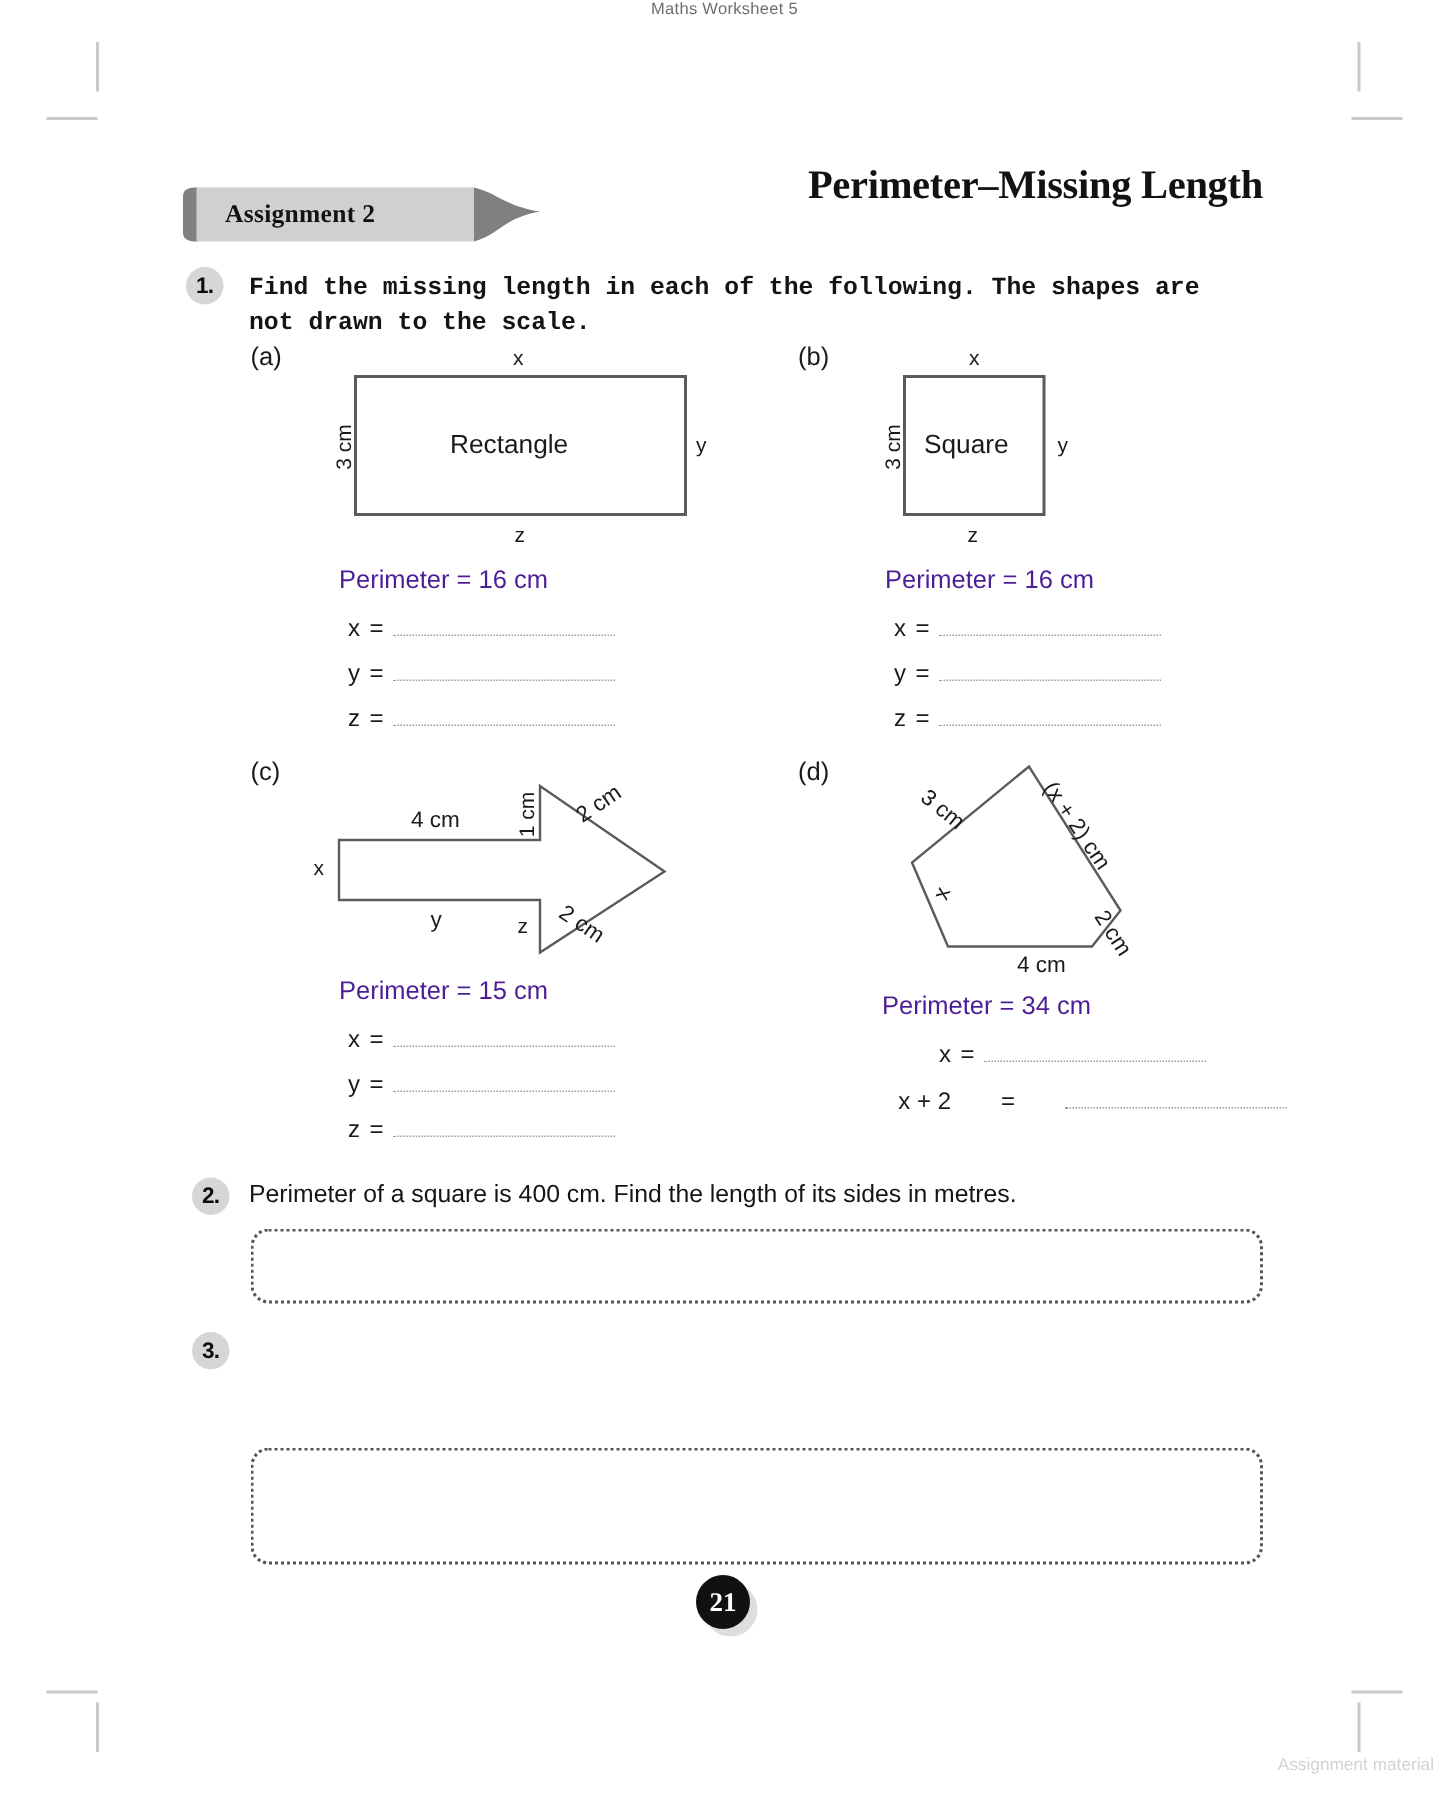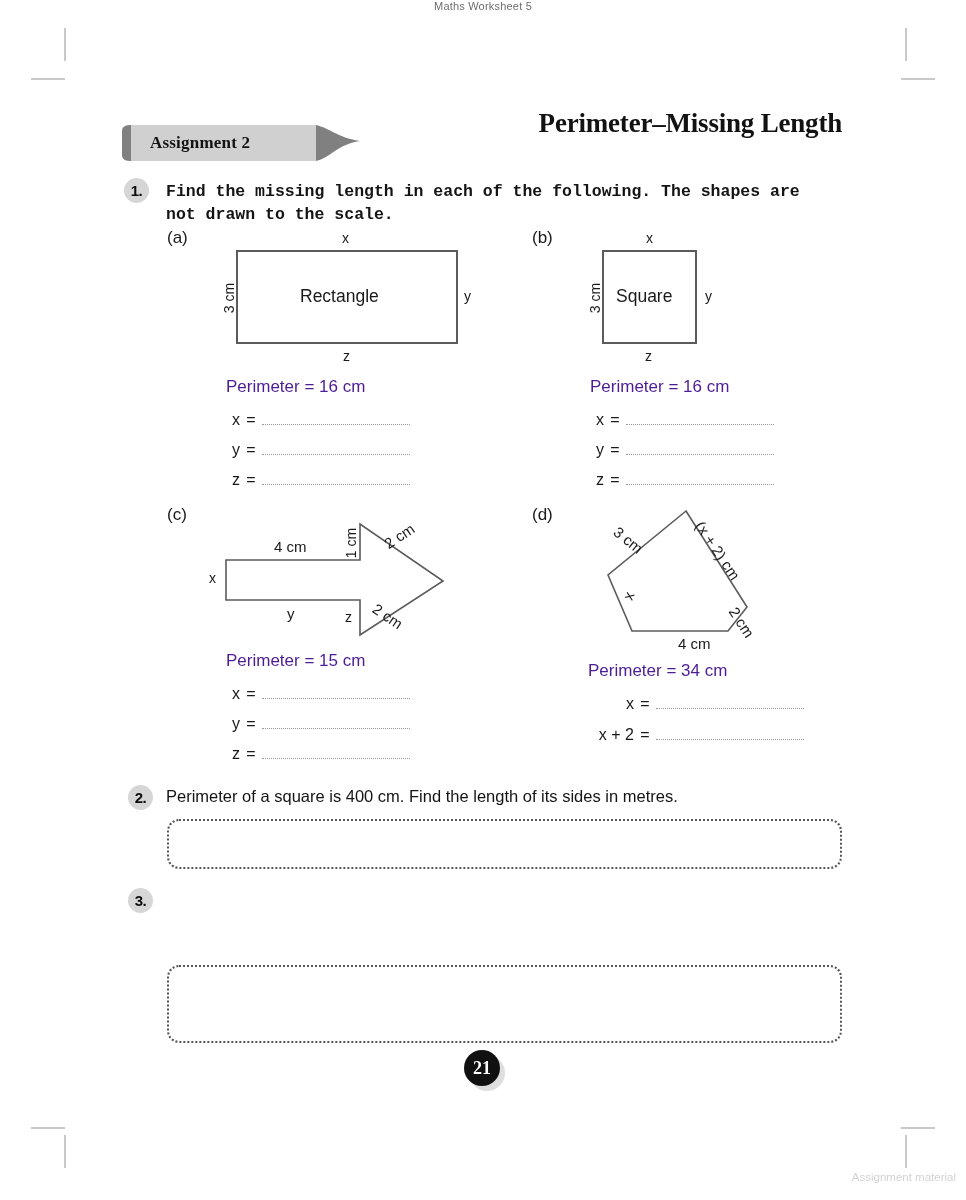--- a/index.html
+++ b/index.html
@@ -342,21 +342,21 @@
   <div class="lbl big" style="left:740px; top:604px; transform:rotate(57deg); transform-origin:left top;">2 cm</div>
   <div class="lbl big" style="left:678px; top:635px;">4 cm</div>
   <div class="lbl big" style="left:619px; top:596px; transform:rotate(-68deg); transform-origin:left top;">x</div>
 
   <div class="perim" style="left:588px; top:661px;">Perimeter = 34 cm</div>
   <div class="ansrow" style="left:588px; top:695px;">
     <span class="var" style="width:46px;">x</span>
     <span class="eq">=</span>
     <span class="ansline" style="width:148px;"></span>
   </div>
-  <div class="ansrow" style="left:588px; top:726px;">
+  <div class="ansrow" style="left:588px; top:726px;gap:27px;">
     <span class="var" style="width:46px;">x + 2</span>
     <span class="eq">=</span>
     <span class="ansline" style="width:148px;"></span>
   </div>
 
   <div class="qnum" style="left:128px; top:785px;">2.</div>
   <div class="qtext" style="left:166px; top:785px; width:700px;">Perimeter of a square is 400 cm. Find the length of its sides in metres.</div>
   <div class="ansbox" style="left:167px; top:819px; width:675px; height:50px;"></div>
 
   <div class="qnum" style="left:128px; top:888px;">3.</div>

